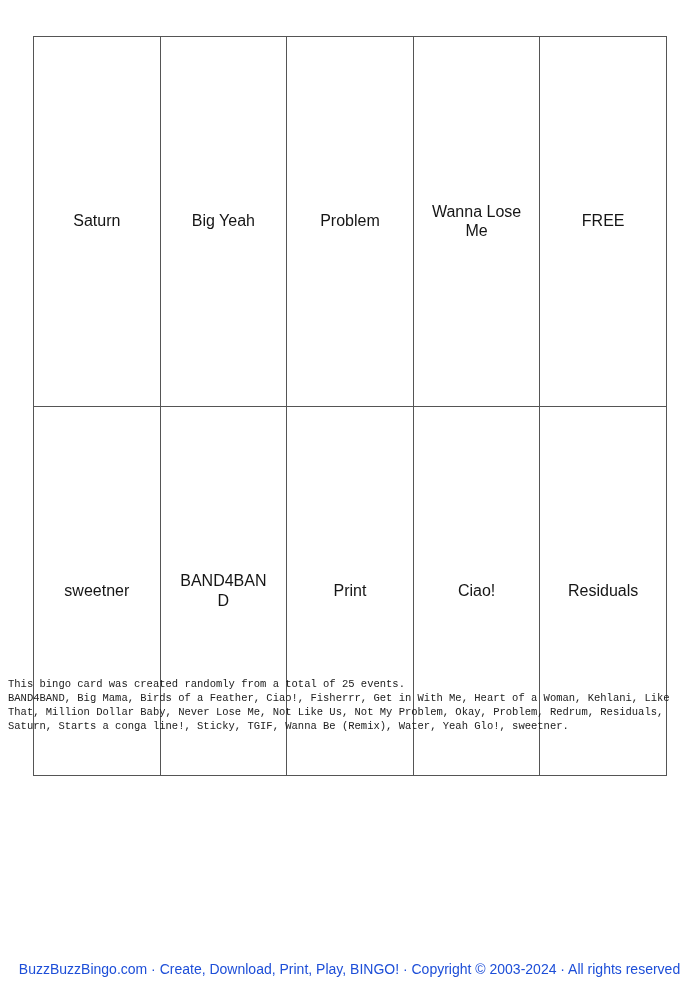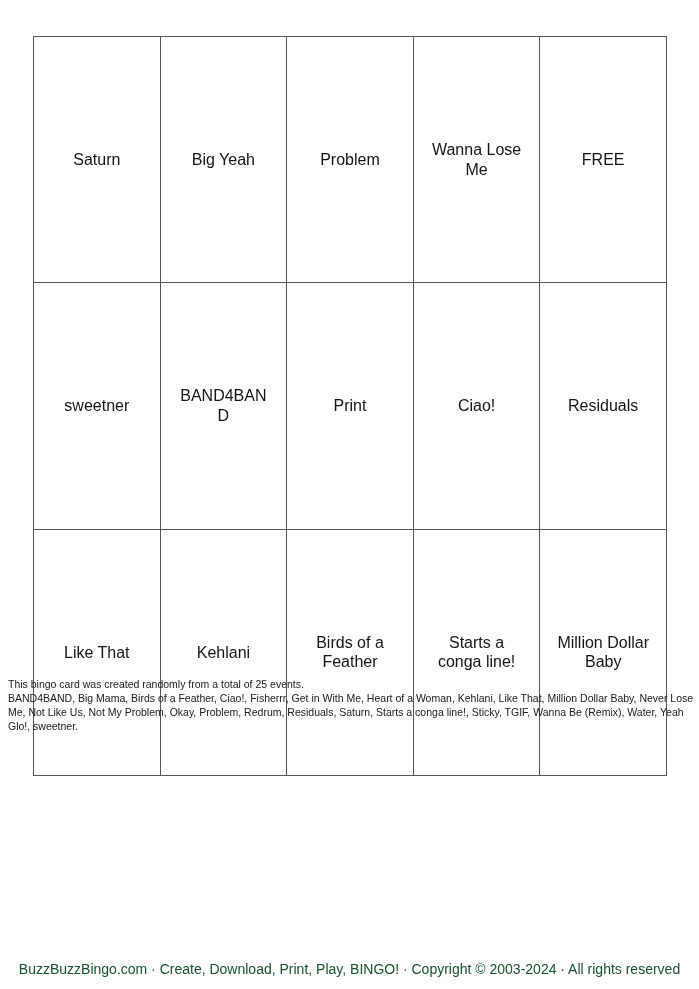--- a/index.html
+++ b/index.html
@@ -38,29 +38,30 @@
     position: absolute;
     left: 8px;
     top: 677px;
     width: 686px;
     font-size: 10.5px;
     line-height: 14px;
     color: #202020;
   }
   .notes p {
     margin: 0;
+    font-family: Liberation Mono, monospace;
   }
   .footer {
     position: absolute;
     left: 0;
     top: 961px;
     width: 699px;
     text-align: center;
     font-size: 14px;
-    color: #14532d;
+    color: #1d4ed8;
   }
 </style>
 </head>
 <body>
 
 <table class="bingo-table">
   <tbody>
     <tr>
       <td>Saturn</td>
       <td>Big Yeah</td>
@@ -68,27 +69,20 @@
       <td>Wanna Lose Me</td>
       <td>FREE</td>
     </tr>
     <tr>
       <td>sweetner</td>
       <td>BAND4BAND</td>
       <td>Print</td>
       <td>Ciao!</td>
       <td>Residuals</td>
     </tr>
-    <tr>
-      <td>Like That</td>
-      <td>Kehlani</td>
-      <td>Birds of a Feather</td>
-      <td>Starts a conga line!</td>
-      <td>Million Dollar Baby</td>
-    </tr>
   </tbody>
 </table>
 
 <div class="notes">
   <p>This bingo card was created randomly from a total of 25 events.</p>
   <p>BAND4BAND, Big Mama, Birds of a Feather, Ciao!, Fisherrr, Get in With Me, Heart of a Woman, Kehlani, Like That, Million Dollar Baby, Never Lose Me, Not Like Us, Not My Problem, Okay, Problem, Redrum, Residuals, Saturn, Starts a conga line!, Sticky, TGIF, Wanna Be (Remix), Water, Yeah Glo!, sweetner.</p>
 </div>
 
 <div class="footer">BuzzBuzzBingo.com · Create, Download, Print, Play, BINGO! · Copyright © 2003-2024 · All rights reserved</div>
 

